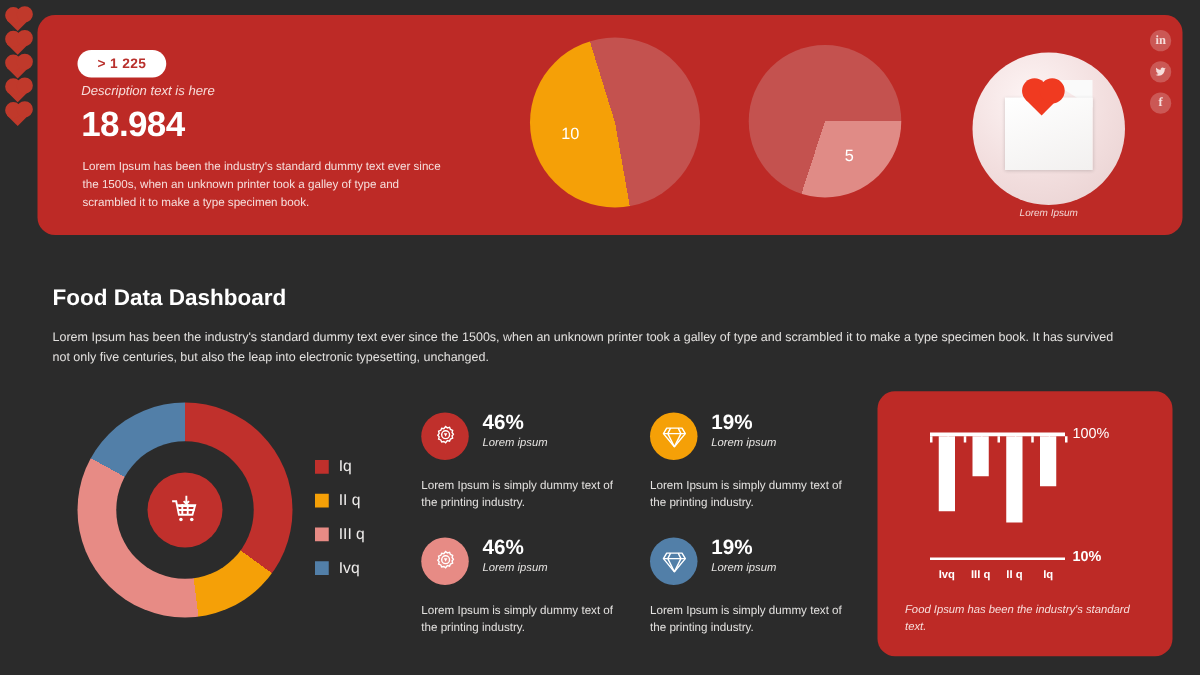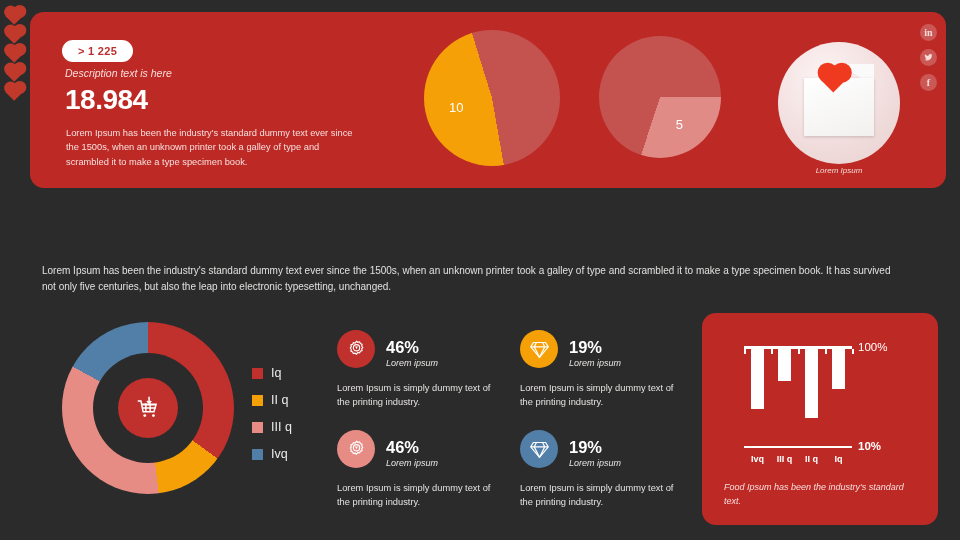--- a/index.html
+++ b/index.html
@@ -132,21 +132,21 @@
     width: 60px; height: 60px; border-radius: 50%; background: #c0302c;
     display: flex; align-items: center; justify-content: center;
   }
   .legend { position: absolute; left: 252px; top: 366px; }
   .legend-row { display: flex; align-items: center; margin-bottom: 13px; }
   .legend-sw { width: 11px; height: 11px; margin-right: 8px; }
   .legend-tx { font-size: 12.5px; color: #eeeceb; }
 
   
   .stat { position: absolute; width: 165px; }
-  .stat-top { display: flex; align-items: flex-end; }
+  .stat-top { display: flex; align-items: flex-start; }
   .stat-ic {
     width: 38px; height: 38px; border-radius: 50%;
     display: flex; align-items: center; justify-content: center;
     flex: 0 0 38px;
   }
   .stat-meta { margin-left: 11px; }
   .stat-pct { font-size: 16.5px; font-weight: bold; color: #ffffff; line-height: 1.05; }
   .stat-sub { font-size: 9px; font-style: italic; color: #e6e4e2; margin-top: 2px; }
   .stat-body { margin-top: 13px; font-size: 9.3px; line-height: 1.55; color: #e4e2e0; }
 
@@ -214,20 +214,21 @@
   <div class="social">
     <div class="soc">in</div>
     <div class="soc">
       <svg width="9" height="9" viewBox="0 0 24 24" fill="#f6dddb">
           <path d="M23 5a9 9 0 0 1-2.6.7A4.5 4.5 0 0 0 22.4 3a9 9 0 0 1-2.9 1.1A4.5 4.5 0 0 0 11.8 8 12.8 12.8 0 0 1 2.5 3.3a4.5 4.5 0 0 0 1.4 6A4.4 4.4 0 0 1 1.9 8.8 4.5 4.5 0 0 0 5.5 13a4.5 4.5 0 0 1-2 .1 4.5 4.5 0 0 0 4.2 3.1A9 9 0 0 1 1 18.1 12.7 12.7 0 0 0 7.9 20c8.3 0 12.8-6.9 12.8-12.8v-.6A9 9 0 0 0 23 5z"></path>
         </svg>
     </div>
     <div class="soc">f</div>
   </div>
 
+  <div class="title">Food  Data Dashboard</div>
   <div class="intro">Lorem Ipsum has been the industry's standard dummy text ever since the 1500s, when an unknown printer took a galley of type and scrambled it to make a type specimen book. It has survived not only five centuries, but also the leap into electronic typesetting, unchanged.</div>
 
   <div class="donut-wrap">
     <div class="donut" id="donut" style="background: conic-gradient(rgb(192, 48, 44) 0deg, rgb(192, 48, 44) 126deg, rgb(245, 160, 7) 126deg, rgb(245, 160, 7) 172.8deg, rgb(231, 139, 133) 172.8deg, rgb(231, 139, 133) 298.8deg, rgb(82, 127, 168) 298.8deg, rgb(82, 127, 168) 360deg);"></div>
     <div class="donut-hole"></div>
     <div class="cart-circle">
       <svg width="26" height="26" viewBox="0 0 24 24" fill="none" stroke="#fff" stroke-width="1.4">
         <path d="M2.5 5.5h3l2 10h10l2-7H6"></path>
         <circle cx="9" cy="19" r="1.3" fill="#fff" stroke="none"></circle>
         <circle cx="17" cy="19" r="1.3" fill="#fff" stroke="none"></circle>

